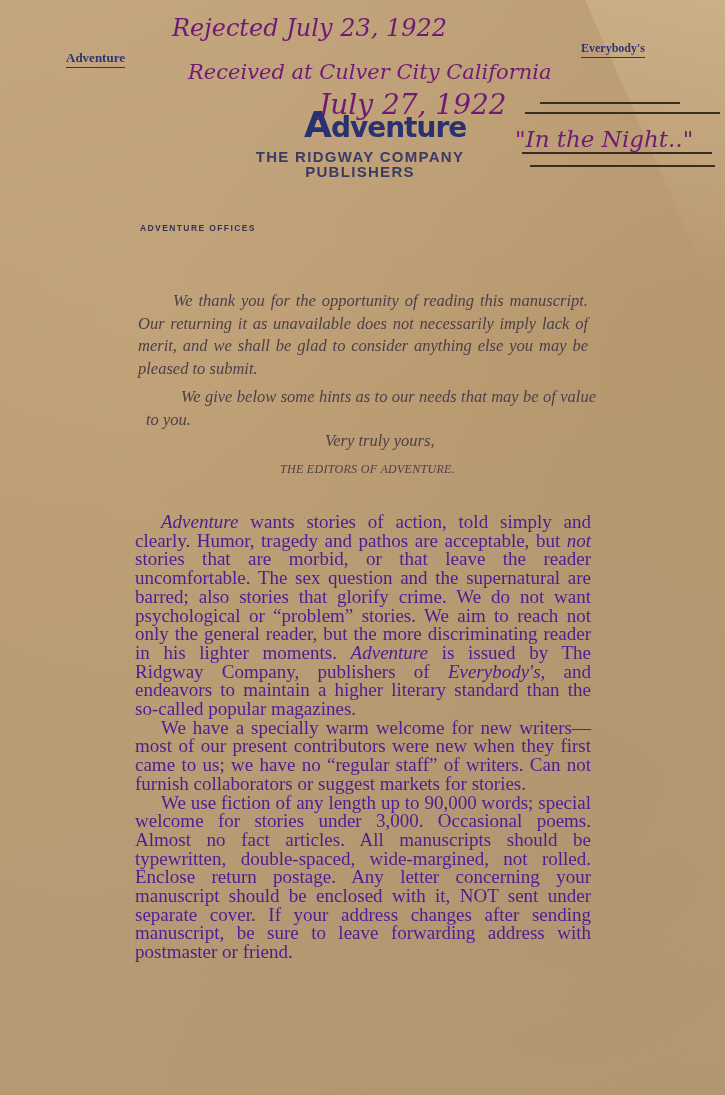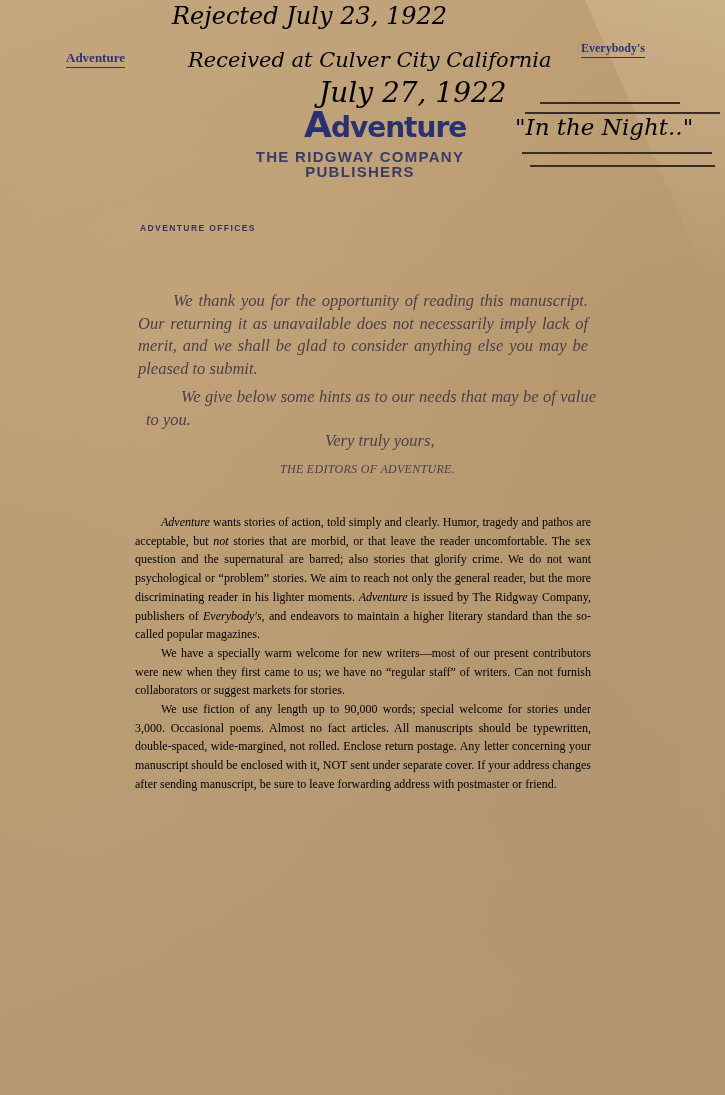--- a/index.html
+++ b/index.html
@@ -14,21 +14,21 @@
     color: #4a3c44;
   }
   .fold {
     position: absolute; right: 0; top: 0; width: 200px; height: 340px;
     background: linear-gradient(200deg, rgba(215,190,150,0.55), rgba(185,155,115,0) 70%);
     clip-path: polygon(30% 0, 100% 0, 100% 100%, 90% 80%);
   }
   .abs { position: absolute; }
   .hand {
     font-family: "DejaVu Serif", serif; font-style: italic;
-    color: #000000; font-size: 22px; white-space: nowrap;
+    color: #701a75; font-size: 22px; white-space: nowrap; margin-top: 12px;
   }
   .small-mark {
     font-family: "Liberation Serif", serif; font-weight: bold;
     color: #2f3470; font-size: 13px; border-bottom: 1px solid #2f3470;
     padding-bottom: 1px;
   }
   .logo {
     font-family: "DejaVu Sans", sans-serif; font-weight: bold; color: #2a3170;
     font-size: 28px; letter-spacing: -1px;
   }
@@ -40,21 +40,21 @@
   .editorial {
     font-family: "Liberation Sans", sans-serif; font-weight: bold; color: #363257;
     font-size: 8.5px; letter-spacing: 1.4px;
   }
   .ital {
     font-style: italic; font-size: 16.5px; line-height: 22.5px; color: #4c3f4a;
     text-align: justify;
     font-family: Liberation Serif, serif;
   }
   .body-text {
-    font-size: 12px; line-height: 18.7px; color: #000000; text-align: justify;
+    font-size: 19px; line-height: 18.7px; color: #4c1d95; text-align: justify;
   }
   .body-text p { margin: 0; text-indent: 26px; }
   .rule { position: absolute; height: 1.5px; background: #3a2c22; }
 </style>
 </head>
 <body>
 
 <div class="fold"></div>
 
 <div class="abs small-mark" style="left:66px; top:50px;">Adventure</div>

